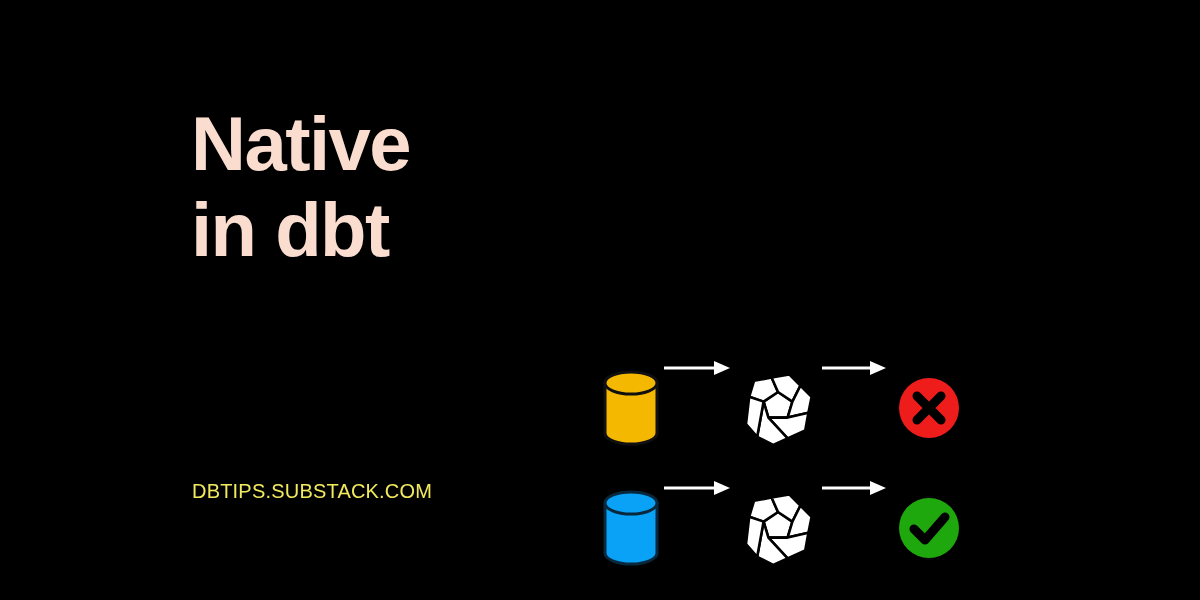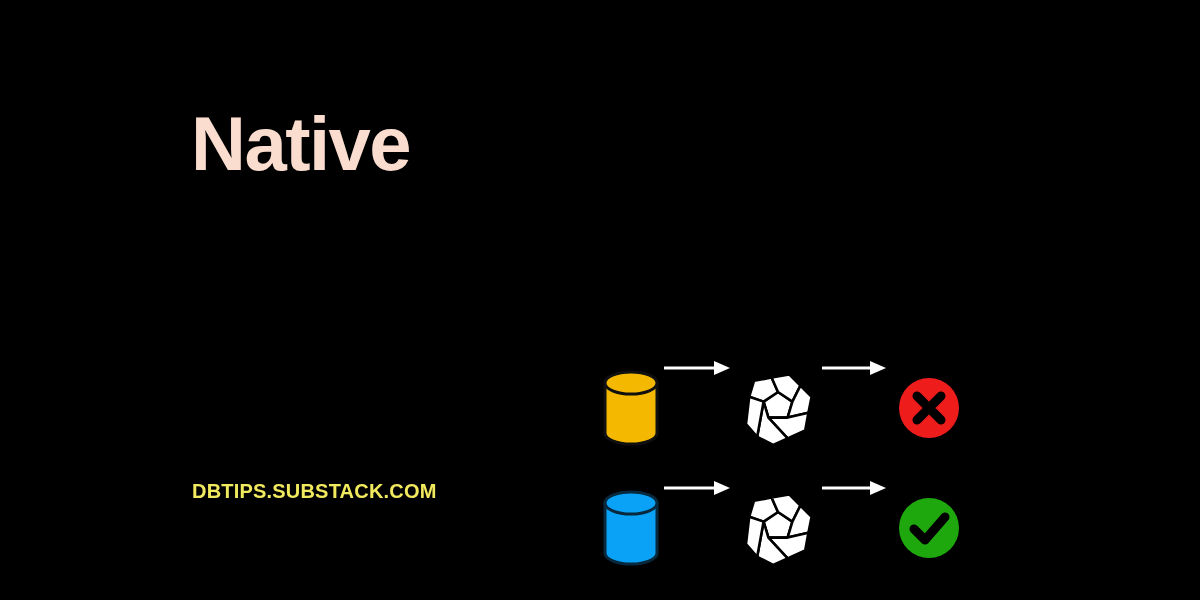--- a/index.html
+++ b/index.html
@@ -34,21 +34,21 @@
     color: #FADDCF;
     white-space: nowrap;
   }
 
   
   #footer-url {
     position: absolute;
     left: 192px;
     top: 480px;
     font-family: "Liberation Sans", sans-serif;
-    font-weight: bold;
+    font-weight: normal;
     font-size: 20px;
     letter-spacing: 0.2px;
     color: #F2EA5E;
     white-space: nowrap;
   }
 
   
   #diagram {
     position: absolute;
     left: 600px;
@@ -82,20 +82,21 @@
 
   svg { display: block; overflow: visible; }
 </style>
 </head>
 <body>
 
 <div id="canvas">
 
   <div id="title-block">
     <div class="title-line">Native</div>
+    <div class="title-line">in dbt</div>
   </div>
 
   <div id="footer-url">DBTIPS.SUBSTACK.COM</div>
 
   <div id="diagram">
 
     <div class="pipeline-row" id="pipeline-row-fail">
 
       <div class="node node-db">
         <svg width="56" height="74" viewBox="0 0 56 74">

